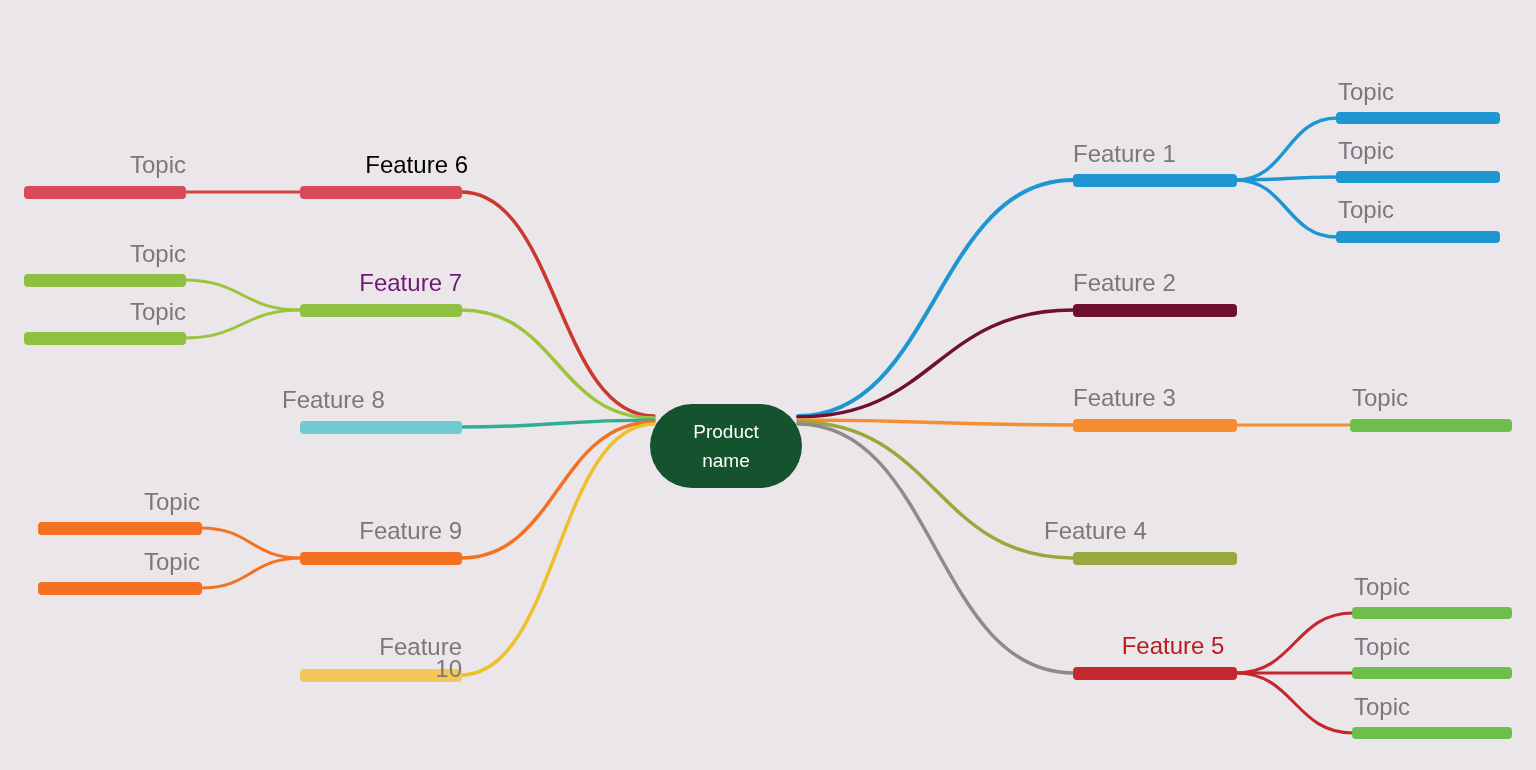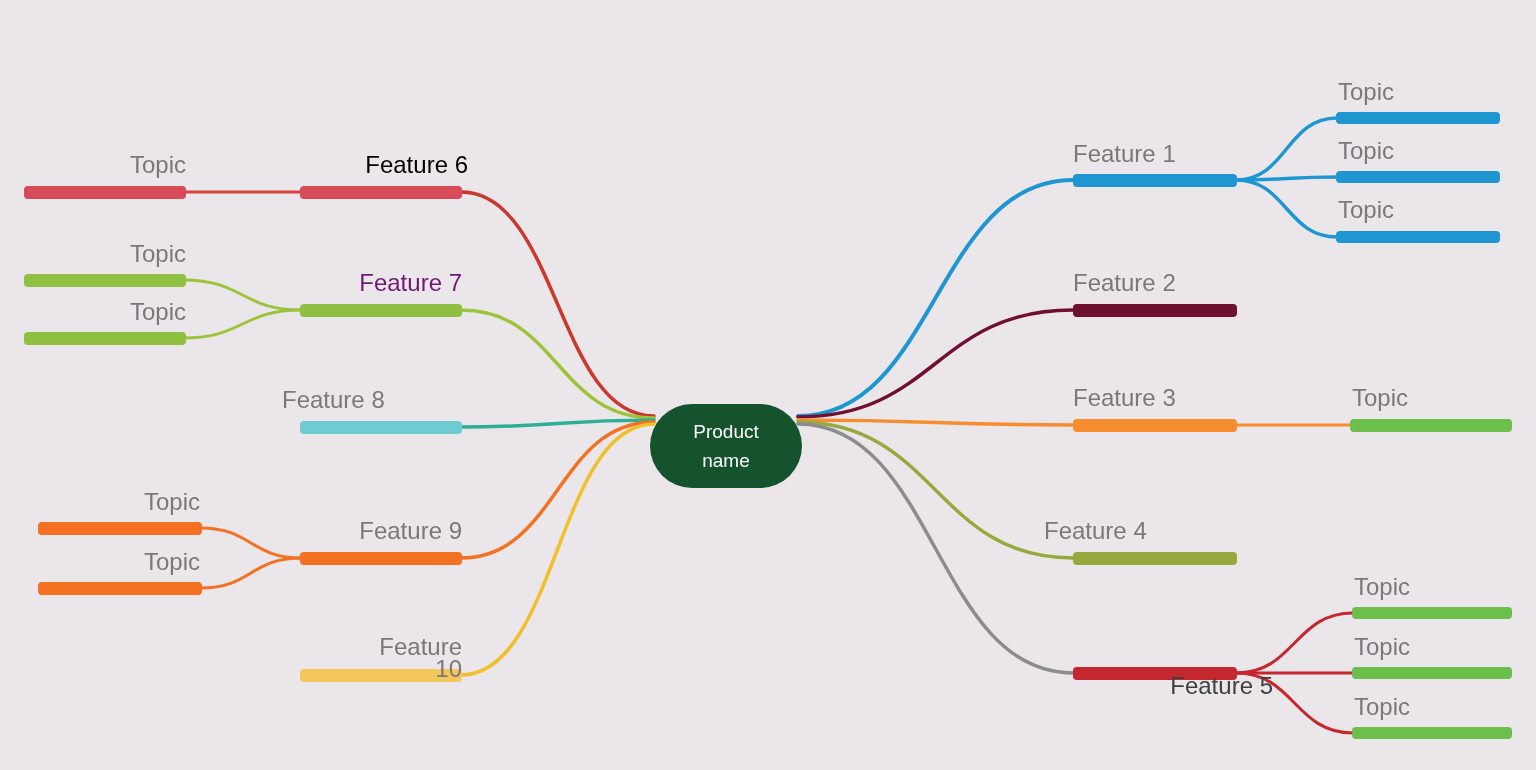--- a/index.html
+++ b/index.html
@@ -98,21 +98,21 @@
       </div>
       <div class="bar" style="left: 1350px; top: 419px; width: 162px; height: 13px; background: rgb(109, 191, 75);"></div>
       <div class="nlabel" style="left: 1352px; top: 387px; width: 150px; text-align: left; color: rgb(123, 119, 123);">
         <div>Topic</div>
       </div>
       <div class="bar" style="left: 1073px; top: 552px; width: 164px; height: 13px; background: rgb(151, 169, 60);"></div>
       <div class="nlabel" style="left: 1044px; top: 520px; width: 200px; text-align: left; color: rgb(123, 119, 123);">
         <div>Feature 4</div>
       </div>
       <div class="bar" style="left: 1073px; top: 667px; width: 164px; height: 13px; background: rgb(197, 39, 46);"></div>
-      <div class="nlabel" style="left: 1073px; top: 635px; width: 200px; text-align: right; color: #404040; margin-top: 40px;">
+      <div class="nlabel" style="left: 1073px; top: 635px; width: 200px; text-align: center; color: #b91c1c;">
         <div>Feature 5</div>
       </div>
       <div class="bar" style="left: 1352px; top: 607px; width: 160px; height: 12px; background: rgb(109, 191, 75);"></div>
       <div class="nlabel" style="left: 1354px; top: 576px; width: 150px; text-align: left; color: rgb(123, 119, 123);">
         <div>Topic</div>
       </div>
       <div class="bar" style="left: 1352px; top: 667px; width: 160px; height: 12px; background: rgb(109, 191, 75);"></div>
       <div class="nlabel" style="left: 1354px; top: 636px; width: 150px; text-align: left; color: rgb(123, 119, 123);">
         <div>Topic</div>
       </div>

